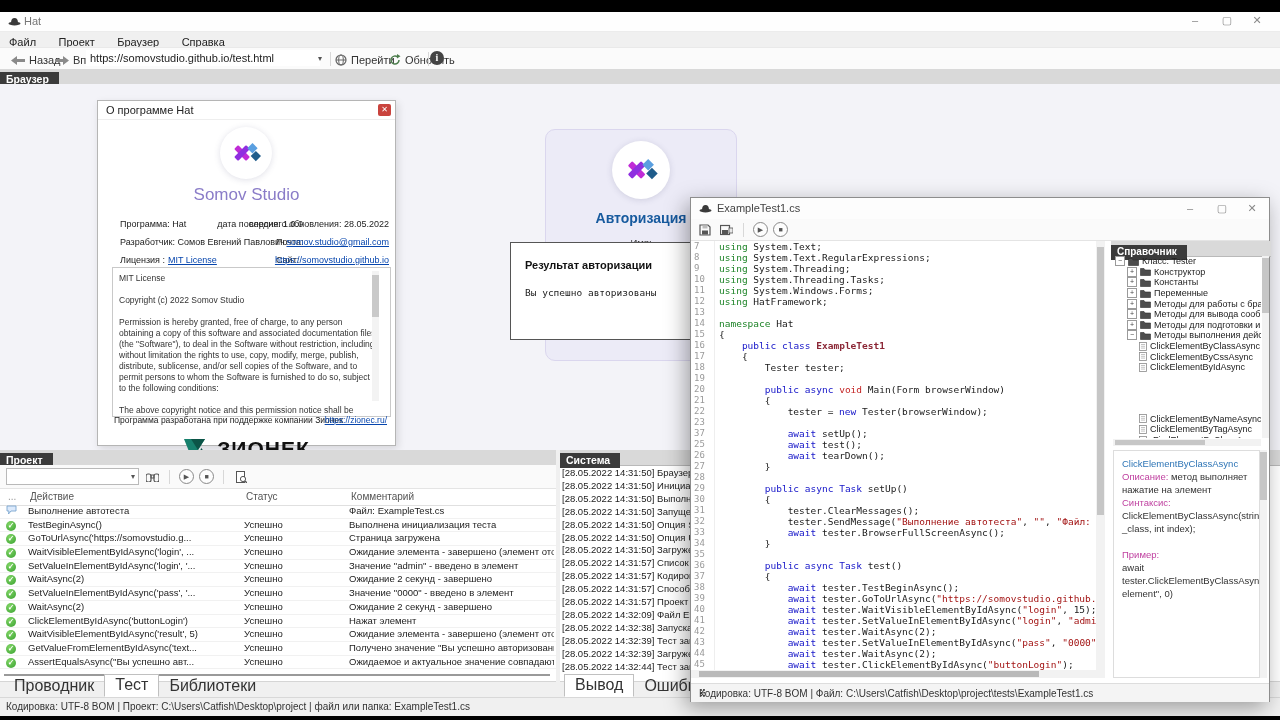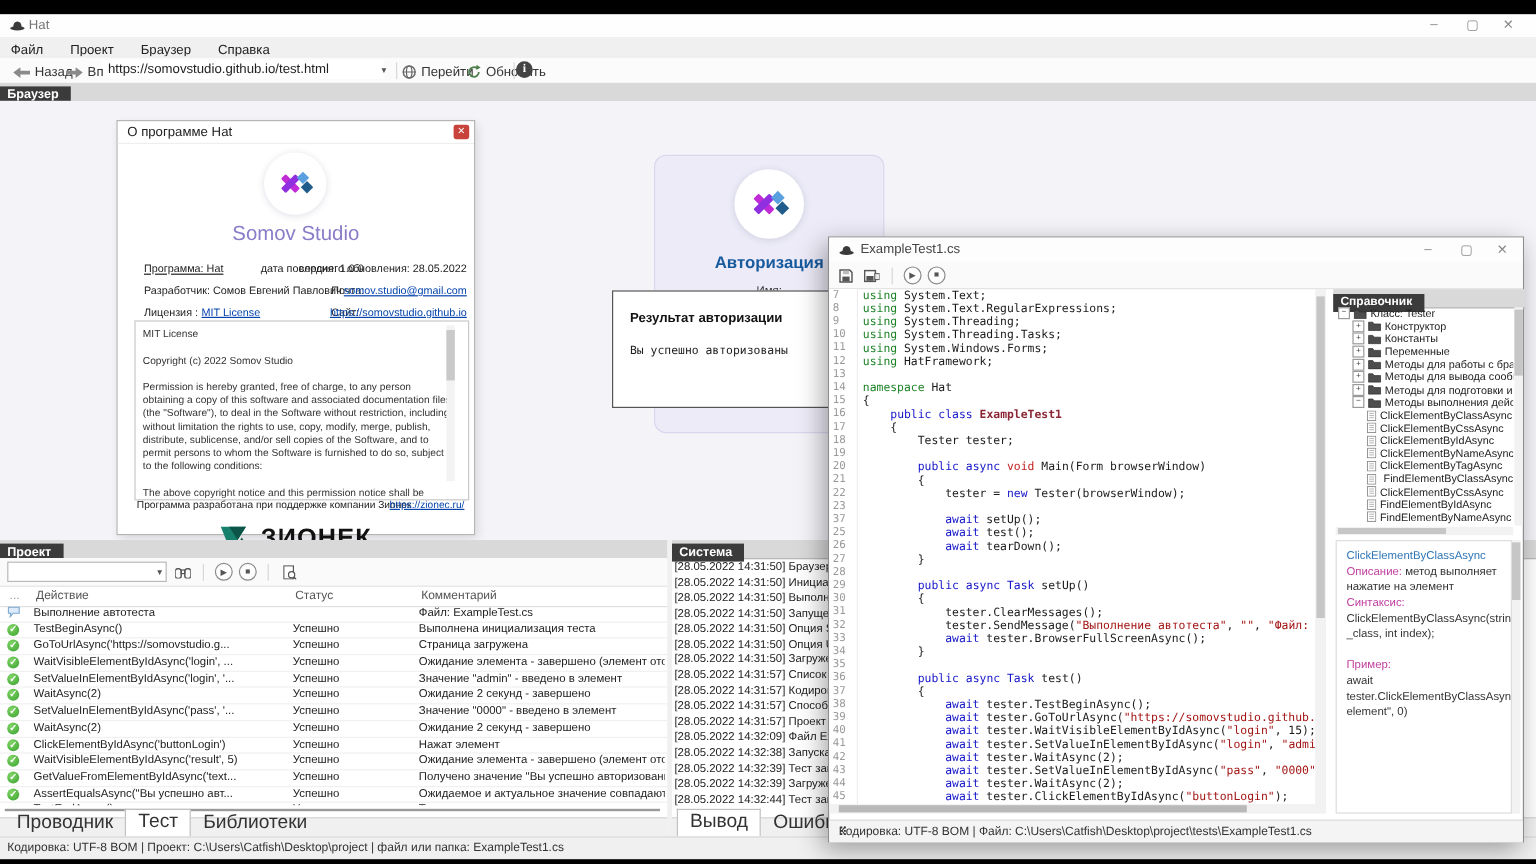--- a/index.html
+++ b/index.html
@@ -199,21 +199,21 @@
         </div>
         <div id="about-logo" class="a logo-circle">
           <svg width="36" height="36" viewBox="0 0 64 64">
             <rect x="10" y="27" width="30" height="10" rx="2" fill="#c02bd6" transform="rotate(45 25 32)"></rect>
             <rect x="10" y="27" width="30" height="10" rx="2" fill="#8f2fe0" transform="rotate(-45 25 32)"></rect>
             <rect x="37" y="17" width="13" height="13" fill="#5a9fe0" transform="rotate(45 43.5 23.5)"></rect>
             <rect x="43" y="31" width="13" height="13" fill="#1f5c8b" transform="rotate(45 49.5 37.5)"></rect>
           </svg>
         </div>
         <div id="about-name" class="a">Somov Studio</div>
-        <span class="a inf" style="left:22px;top:118px;text-decoration:underline;">Программа: Hat</span>
+        <span class="a inf" style="left:22px;top:118px;">Программа: Hat</span>
         <span class="a inf" style="left:112px;top:118px;margin-left:39px;">версия: 1.0.0</span>
         <span class="a inf" style="right:6px;top:118px;">дата последнего обновления: 28.05.2022</span>
         <span class="a inf" style="left:22px;top:136px;">Разработчик: Сомов Евгений Павлович</span>
         <span class="a inf" style="left:178px;top:136px;">Почта:</span>
         <span class="a lnk" style="right:6px;top:136px;">somov.studio@gmail.com</span>
         <span class="a inf" style="left:22px;top:154px;">Лицензия :</span>
         <span class="a lnk" style="left:70px;top:154px;">MIT License</span>
         <span class="a inf" style="left:178px;top:154px;">Сайт:</span>
         <span class="a lnk" style="right:6px;top:154px;">https://somovstudio.github.io</span>
         <div id="lic-box" class="a">MIT License
@@ -577,21 +577,21 @@
         </div>
         <div class="trow" style="padding-left: 26px;">
           <svg width="8" height="9" viewBox="0 0 8 9" style="flex:none;">
             <rect x="0.5" y="0.5" width="7" height="8" fill="#fff" stroke="#8a8a8a" stroke-width="0.8"></rect>
             <line x1="2" y1="2.5" x2="6" y2="2.5" stroke="#aaa" stroke-width="0.7"></line>
             <line x1="2" y1="4.3" x2="6" y2="4.3" stroke="#aaa" stroke-width="0.7"></line>
             <line x1="2" y1="6.1" x2="6" y2="6.1" stroke="#aaa" stroke-width="0.7"></line>
           </svg>
           <span>ClickElementByIdAsync</span>
         </div>
-        <div class="trow" style="padding-left: 26px;">
+        <div class="trow" style="padding-left: 26px; margin-top: 41px;">
           <svg width="8" height="9" viewBox="0 0 8 9" style="flex:none;">
             <rect x="0.5" y="0.5" width="7" height="8" fill="#fff" stroke="#8a8a8a" stroke-width="0.8"></rect>
             <line x1="2" y1="2.5" x2="6" y2="2.5" stroke="#aaa" stroke-width="0.7"></line>
             <line x1="2" y1="4.3" x2="6" y2="4.3" stroke="#aaa" stroke-width="0.7"></line>
             <line x1="2" y1="6.1" x2="6" y2="6.1" stroke="#aaa" stroke-width="0.7"></line>
           </svg>
           <span>ClickElementByNameAsync</span>
         </div>
         <div class="trow" style="padding-left: 26px;">
           <svg width="8" height="9" viewBox="0 0 8 9" style="flex:none;">

